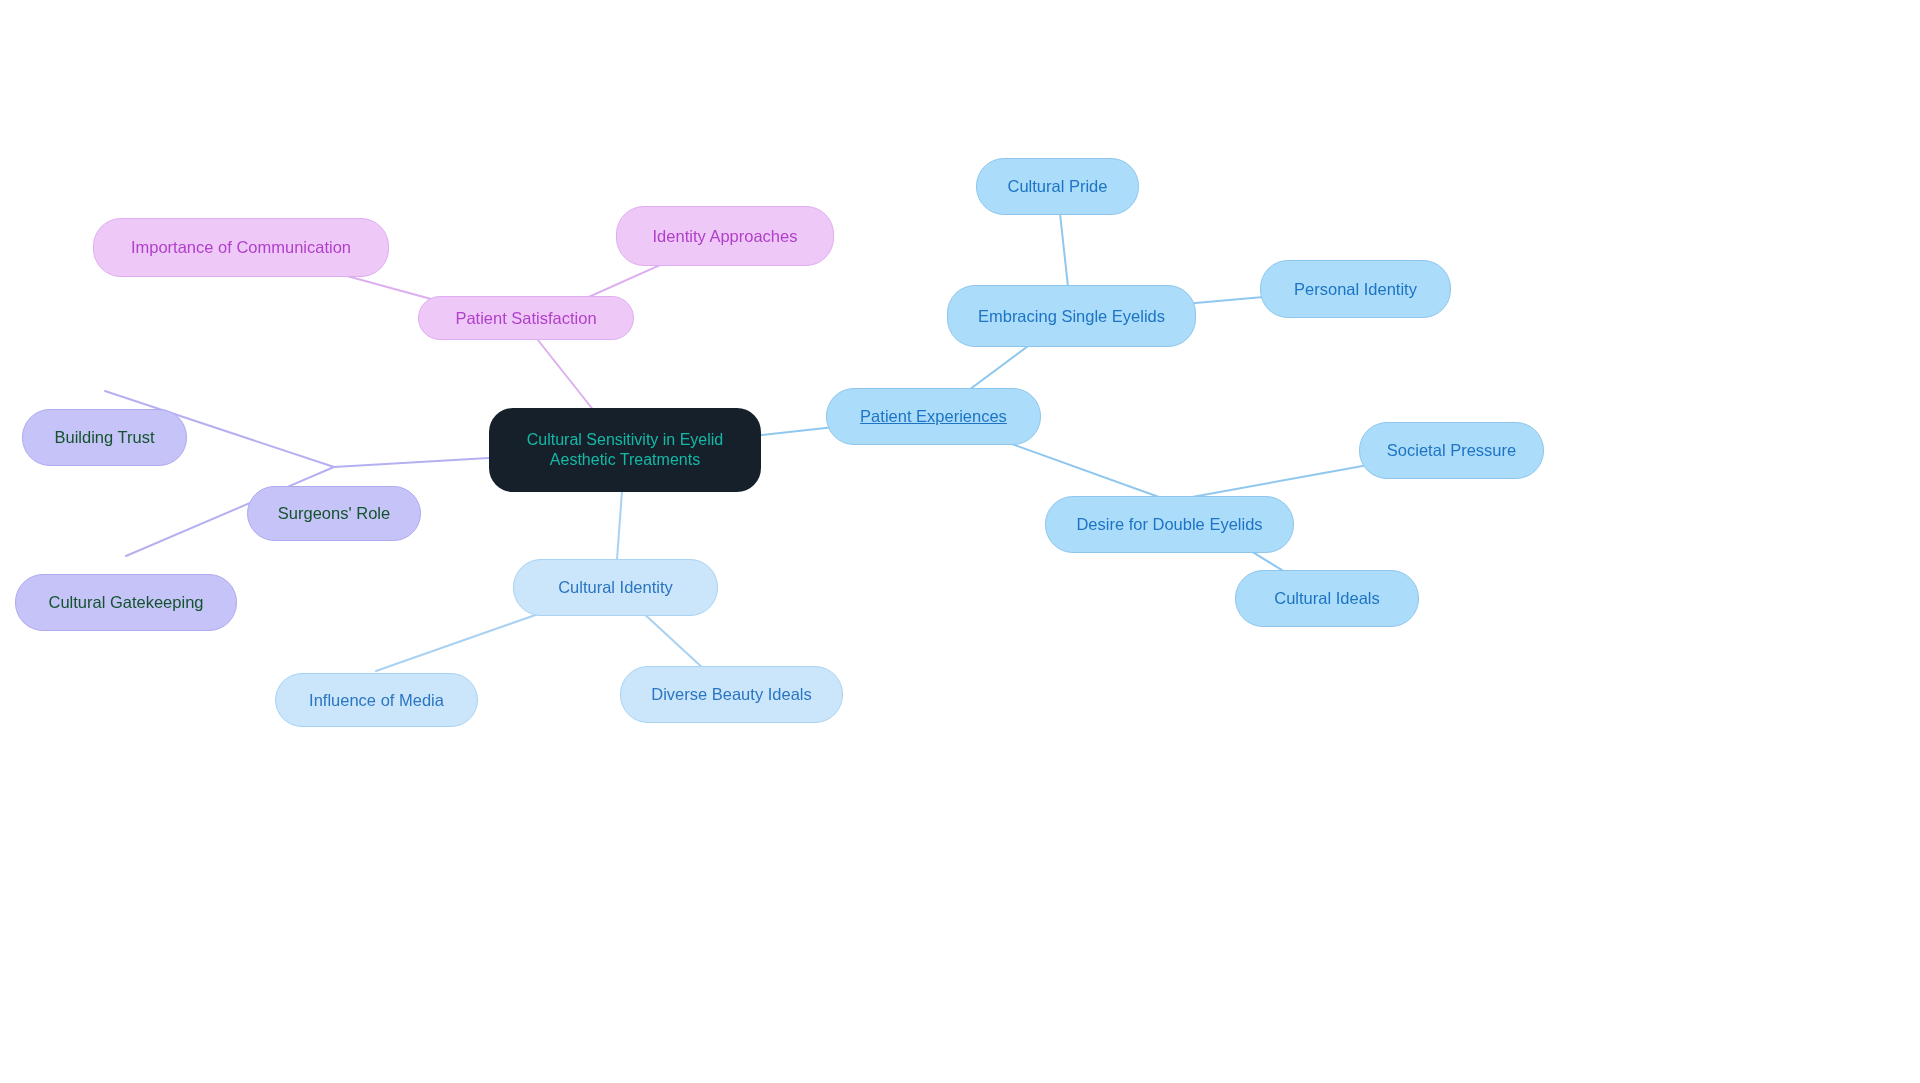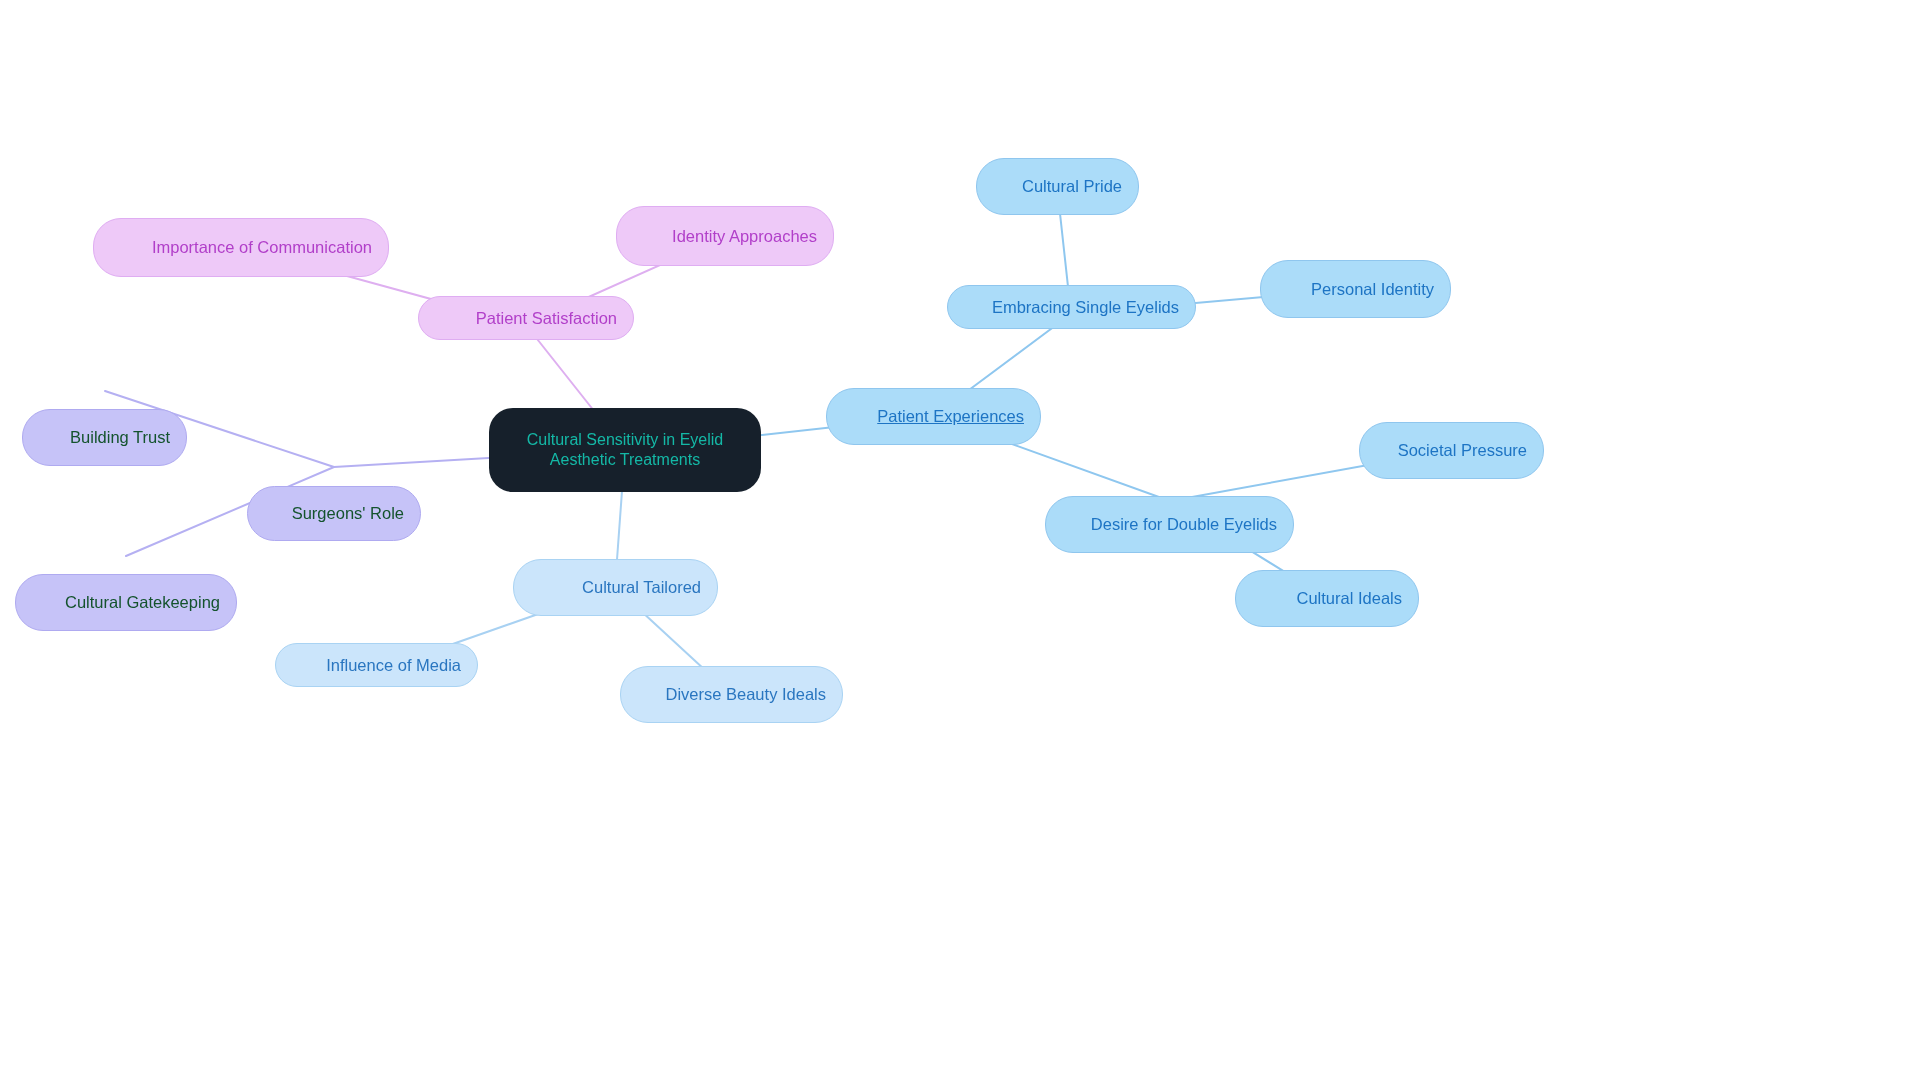--- a/index.html
+++ b/index.html
@@ -33,21 +33,21 @@
   .e-pink   { stroke: #deaff0; }
   .e-purple { stroke: #b5b0f2; }
   .e-blue   { stroke: #8fc7ef; }
   .e-lblue  { stroke: #a8d1f2; }
 
   .node {
     position: absolute;
     z-index: 2;
     display: flex;
     align-items: center;
-    justify-content: flex-end;
+    justify-content: center;
     text-align: center;
     box-sizing: border-box;
     border-radius: 28px;
     font-size: 16.5px;
     padding: 0 16px;
     line-height: 1.25;
     cursor: default;
   }
   .node.central {
     background: #16202b;
@@ -79,28 +79,28 @@
 
   
   .n-central                { left: 489px;  top: 408px; width: 272px; height: 84px; }
   .n-patient-satisfaction   { left: 418px;  top: 296px; width: 216px; height: 44px; }
   .n-importance-communication { left: 93px; top: 218px; width: 296px; height: 59px; }
   .n-tailored-approaches    { left: 616px;  top: 206px; width: 218px; height: 60px; }
   .n-surgeons-role          { left: 247px;  top: 440px; width: 174px; height: 55px; }
   .n-building-trust         { left: 22px;   top: 363px; width: 165px; height: 57px; }
   .n-cultural-gatekeeping   { left: 15px;   top: 528px; width: 222px; height: 57px; }
   .n-patient-experiences    { left: 826px;  top: 388px; width: 215px; height: 57px; text-decoration: underline; }
-  .n-embracing-single-eyelids { left: 947px; top: 285px; width: 249px; height: 44px; }
+  .n-embracing-single-eyelids { left: 947px; top: 285px; width: 249px; height: 62px; }
   .n-cultural-pride         { left: 976px;  top: 158px; width: 163px; height: 57px; }
   .n-personal-identity      { left: 1260px; top: 260px; width: 191px; height: 58px; }
   .n-desire-double-eyelids  { left: 1045px; top: 473px; width: 249px; height: 57px; margin-top: 23px; }
   .n-societal-pressure      { left: 1359px; top: 422px; width: 185px; height: 57px; }
   .n-aesthetic-ideals       { left: 1235px; top: 570px; width: 184px; height: 57px; }
   .n-cultural-standards     { left: 513px;  top: 559px; width: 205px; height: 57px; }
-  .n-influence-media        { left: 275px;  top: 643px; width: 203px; height: 44px; }
+  .n-influence-media        { left: 275px;  top: 673px; width: 203px; height: 54px; }
   .n-diverse-beauty-ideals  { left: 620px;  top: 666px; width: 223px; height: 57px; }
 </style>
 </head>
 <body>
 
 <div class="canvas">
 
   <svg class="edges" width="1920" height="1083" viewBox="0 0 1920 1083">
     <line class="e-pink" x1="625" y1="450" x2="526" y2="325"></line>
     <line class="e-pink" x1="526" y1="325" x2="241" y2="247"></line>
@@ -160,21 +160,21 @@
     <span>Desire for Double Eyelids</span>
   </div>
   <div class="node blue n-societal-pressure">
     <span>Societal Pressure</span>
   </div>
   <div class="node blue n-aesthetic-ideals">
     <span>Cultural Ideals</span>
   </div>
 
   <div class="node lblue n-cultural-standards">
-    <span>Cultural Tailored</span>
+    <span>Cultural Identity</span>
   </div>
   <div class="node lblue n-influence-media">
     <span>Influence of Media</span>
   </div>
   <div class="node lblue n-diverse-beauty-ideals">
     <span>Diverse Beauty Ideals</span>
   </div>
 
 </div>
 

